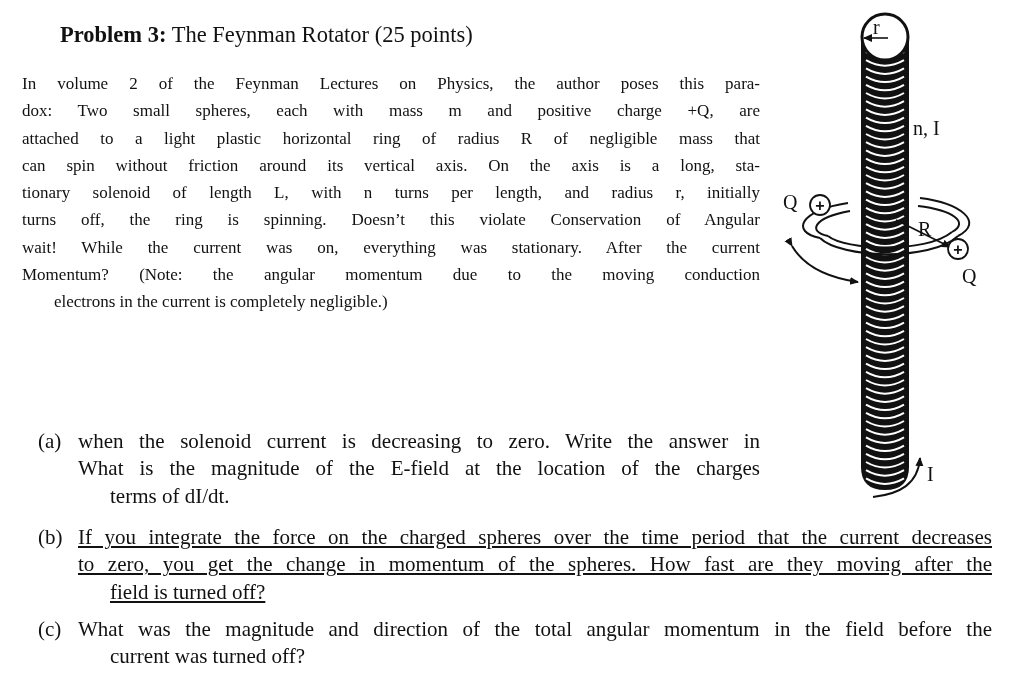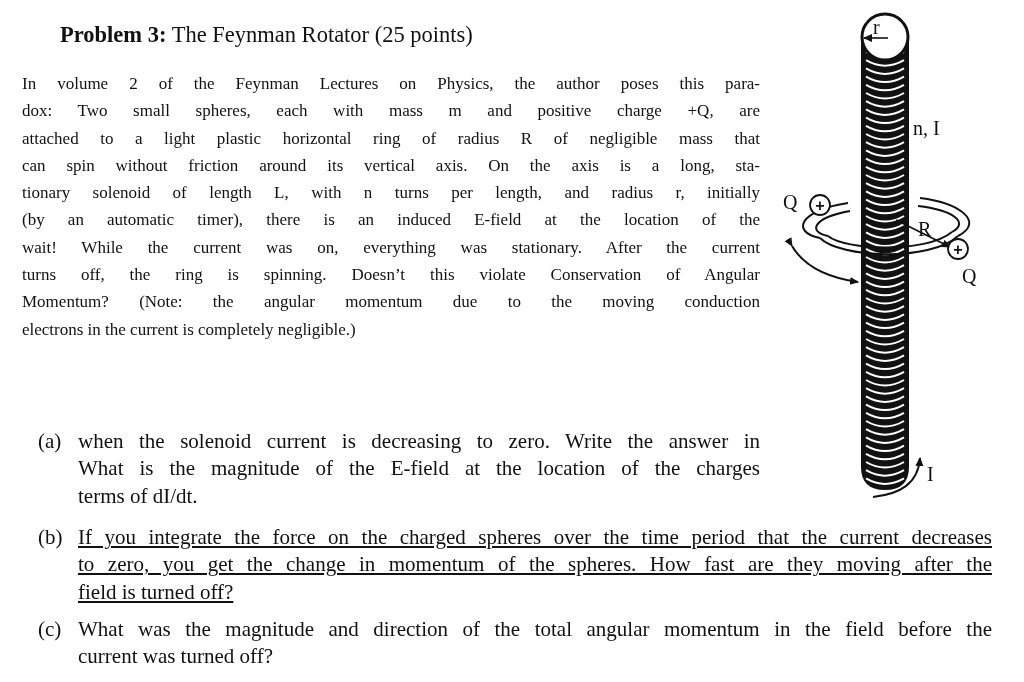--- a/index.html
+++ b/index.html
@@ -13,21 +13,21 @@
       font-family: "Liberation Serif", "DejaVu Serif", serif;
       font-size: 22.5px; white-space: nowrap; margin-left: 38px;
     }
     .title b { font-weight: bold; }
     .para {
       position: absolute; left: 22px; top: 70px; width: 738px;
       font-family: "Liberation Serif", "DejaVu Serif", serif;
       font-size: 17px; line-height: 27.3px;
     }
     .line { display: block; white-space: nowrap; text-align: justify; text-align-last: justify; height: 27.3px; }
-    .line.last { text-align-last: left; }
+    .line.last { text-align-last: left; margin-left: 32px; }
     .parts {
       position: absolute; left: 22px;
       font-family: "Liberation Serif", "DejaVu Serif", serif;
       font-size: 21px; line-height: 27.3px;
     }
     .part { position: absolute; left: 0; }
     .part .lbl { position: absolute; left: 16px; top: 0; white-space: nowrap; }
     .part .body { position: absolute; left: 56px; top: 0; }
     svg { position: absolute; left: 0; top: 0; }
     .fig-label { font-family: "Liberation Serif", "DejaVu Serif", serif; font-size: 20px; fill: #111; }
@@ -39,23 +39,22 @@
   <b>Problem 3:</b>
   <span>The Feynman Rotator (25 points)</span>
 </div>
 
 <div class="para">
   <span class="line">In volume 2 of the Feynman Lectures on Physics, the author poses this para-</span>
   <span class="line">dox: Two small spheres, each with mass m and positive charge +Q, are</span>
   <span class="line">attached to a light plastic horizontal ring of radius R of negligible mass that</span>
   <span class="line">can spin without friction around its vertical axis. On the axis is a long, sta-</span>
   <span class="line">tionary solenoid of length L, with n turns per length, and radius r, initially</span>
-  <span class="line">(by an automatic timer), there is an induced E-field at the location of the</span>
+  <span class="line">turns off, the ring is spinning. Doesn’t this violate Conservation of Angular</span>
   <span class="line">wait! While the current was on, everything was stationary. After the current</span>
-  <span class="line">turns off, the ring is spinning. Doesn’t this violate Conservation of Angular</span>
   <span class="line">Momentum? (Note: the angular momentum due to the moving conduction</span>
   <span class="line last">electrons in the current is completely negligible.)</span>
 </div>
 
 <div class="parts" style="top:428px;">
   <div class="part" style="top:0;width:738px;">
     <span class="lbl">(a)</span>
     <div class="body" style="width:682px;">
       <span class="line">when the solenoid current is decreasing to zero. Write the answer in</span>
       <span class="line">What is the magnitude of the E-field at the location of the charges</span>

